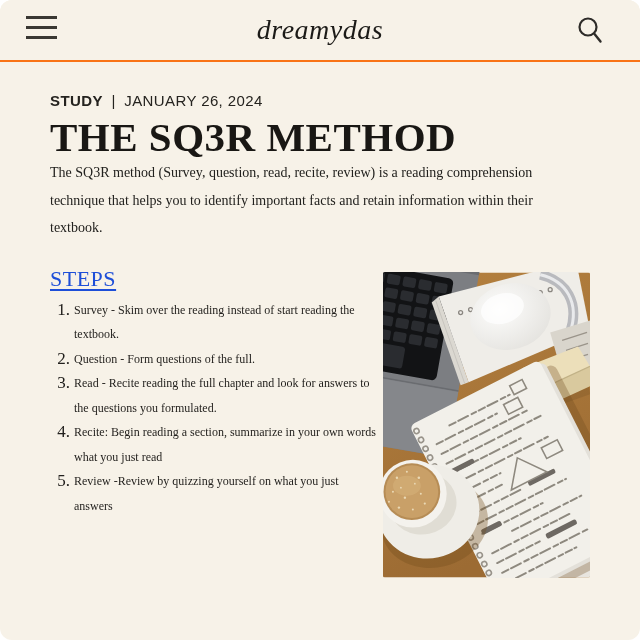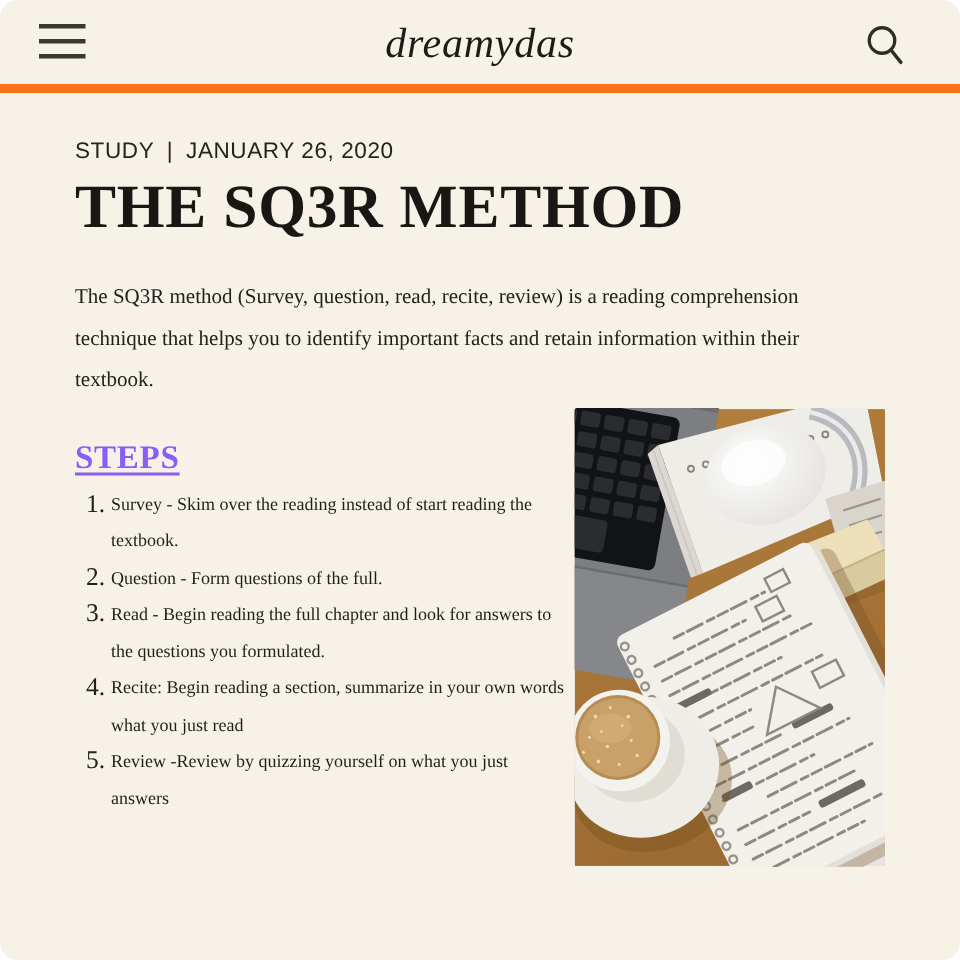--- a/index.html
+++ b/index.html
@@ -14,21 +14,21 @@
   .page {
     position:relative;
     width:640px; height:640px;
     background:#f7f2e8;
     border-radius:12px;
     overflow:hidden;
   }
   
   .header {
     position:absolute; top:0; left:0; right:0; height:62px;
-    border-bottom:6px solid #f97316;
+    border-bottom:2px solid #f97316;
     background:#f7f2e8;
   }
   .menu-icon {
     position:absolute; left:26px; top:16px; width:31px; height:24px;
     cursor:pointer;
   }
   .menu-icon span {
     display:block; height:2.5px; background:#3a3833; margin-bottom:7.5px;
   }
   .brand {
@@ -47,46 +47,46 @@
   .content {
     position:absolute; left:50px; top:92px; width:495px;
   }
   .meta {
     font-family:"Liberation Sans", sans-serif;
     font-size:15px;
     letter-spacing:0.4px;
     color:#25231f;
     margin-bottom:7px;
   }
-  .meta .cat { font-weight:400; }
+  .meta .cat { font-weight:700; }
   .meta .sep { font-weight:400; margin:0 4px; }
   .title {
-    margin:0 0 26px 0;
+    margin:0 0 0 0;
     font-size:41px;
     font-weight:600;
     letter-spacing:0.5px;
     color:#191714;
     line-height:1.05;
   }
   .intro {
     margin:0 0 24px 0;
     font-size:14px;
     line-height:27.5px;
     color:#22211e;
     width:495px;
   }
   .steps-heading {
     margin:0 0 6px 0;
     font-size:22px;
-    font-weight:700;
+    font-weight:400;
     letter-spacing:0.5px;
     text-decoration:underline;
     text-underline-offset:3px;
     text-decoration-thickness:1.8px;
-    color:#8b5cf6;
+    color:#1d4ed8;
   }
   .steps-list { width:326px; }
   .step { display:flex; }
   .step-num {
     flex:0 0 24px;
     text-align:right;
     padding-right:4px;
     font-size:17px;
     line-height:24.5px;
   }
@@ -121,38 +121,38 @@
         <circle cx="12" cy="12" r="8.5" fill="none" stroke="#2e2c29" stroke-width="2.2"></circle>
         <line x1="18.5" y1="19" x2="24.5" y2="26.5" stroke="#2e2c29" stroke-width="2.4" stroke-linecap="round"></line>
       </svg>
     </div>
   </div>
 
   <div class="content">
     <div class="meta">
       <span class="cat">STUDY</span>
       <span class="sep">|</span>
-      <span class="date">JANUARY 26, 2020</span>
+      <span class="date">JANUARY 26, 2024</span>
     </div>
     <h1 class="title">THE SQ3R METHOD</h1>
     <p class="intro">The SQ3R method (Survey, question, read, recite, review) is a reading comprehension technique that helps you to identify important facts and retain information within their textbook.</p>
 
     <h2 class="steps-heading">STEPS</h2>
     <div class="steps-list">
       <div class="step">
         <span class="step-num">1.</span>
         <span class="step-text">Survey - Skim over the reading instead of start reading the textbook.</span>
       </div>
       <div class="step">
         <span class="step-num">2.</span>
         <span class="step-text">Question - Form questions of the full.</span>
       </div>
       <div class="step">
         <span class="step-num">3.</span>
-        <span class="step-text">Read - Begin reading the full chapter and look for answers to the questions you formulated.</span>
+        <span class="step-text">Read - Recite reading the full chapter and look for answers to the questions you formulated.</span>
       </div>
       <div class="step">
         <span class="step-num">4.</span>
         <span class="step-text">Recite: Begin reading a section, summarize in your own words what you just read</span>
       </div>
       <div class="step">
         <span class="step-num">5.</span>
         <span class="step-text">Review -Review by quizzing yourself on what you just answers</span>
       </div>
     </div>

